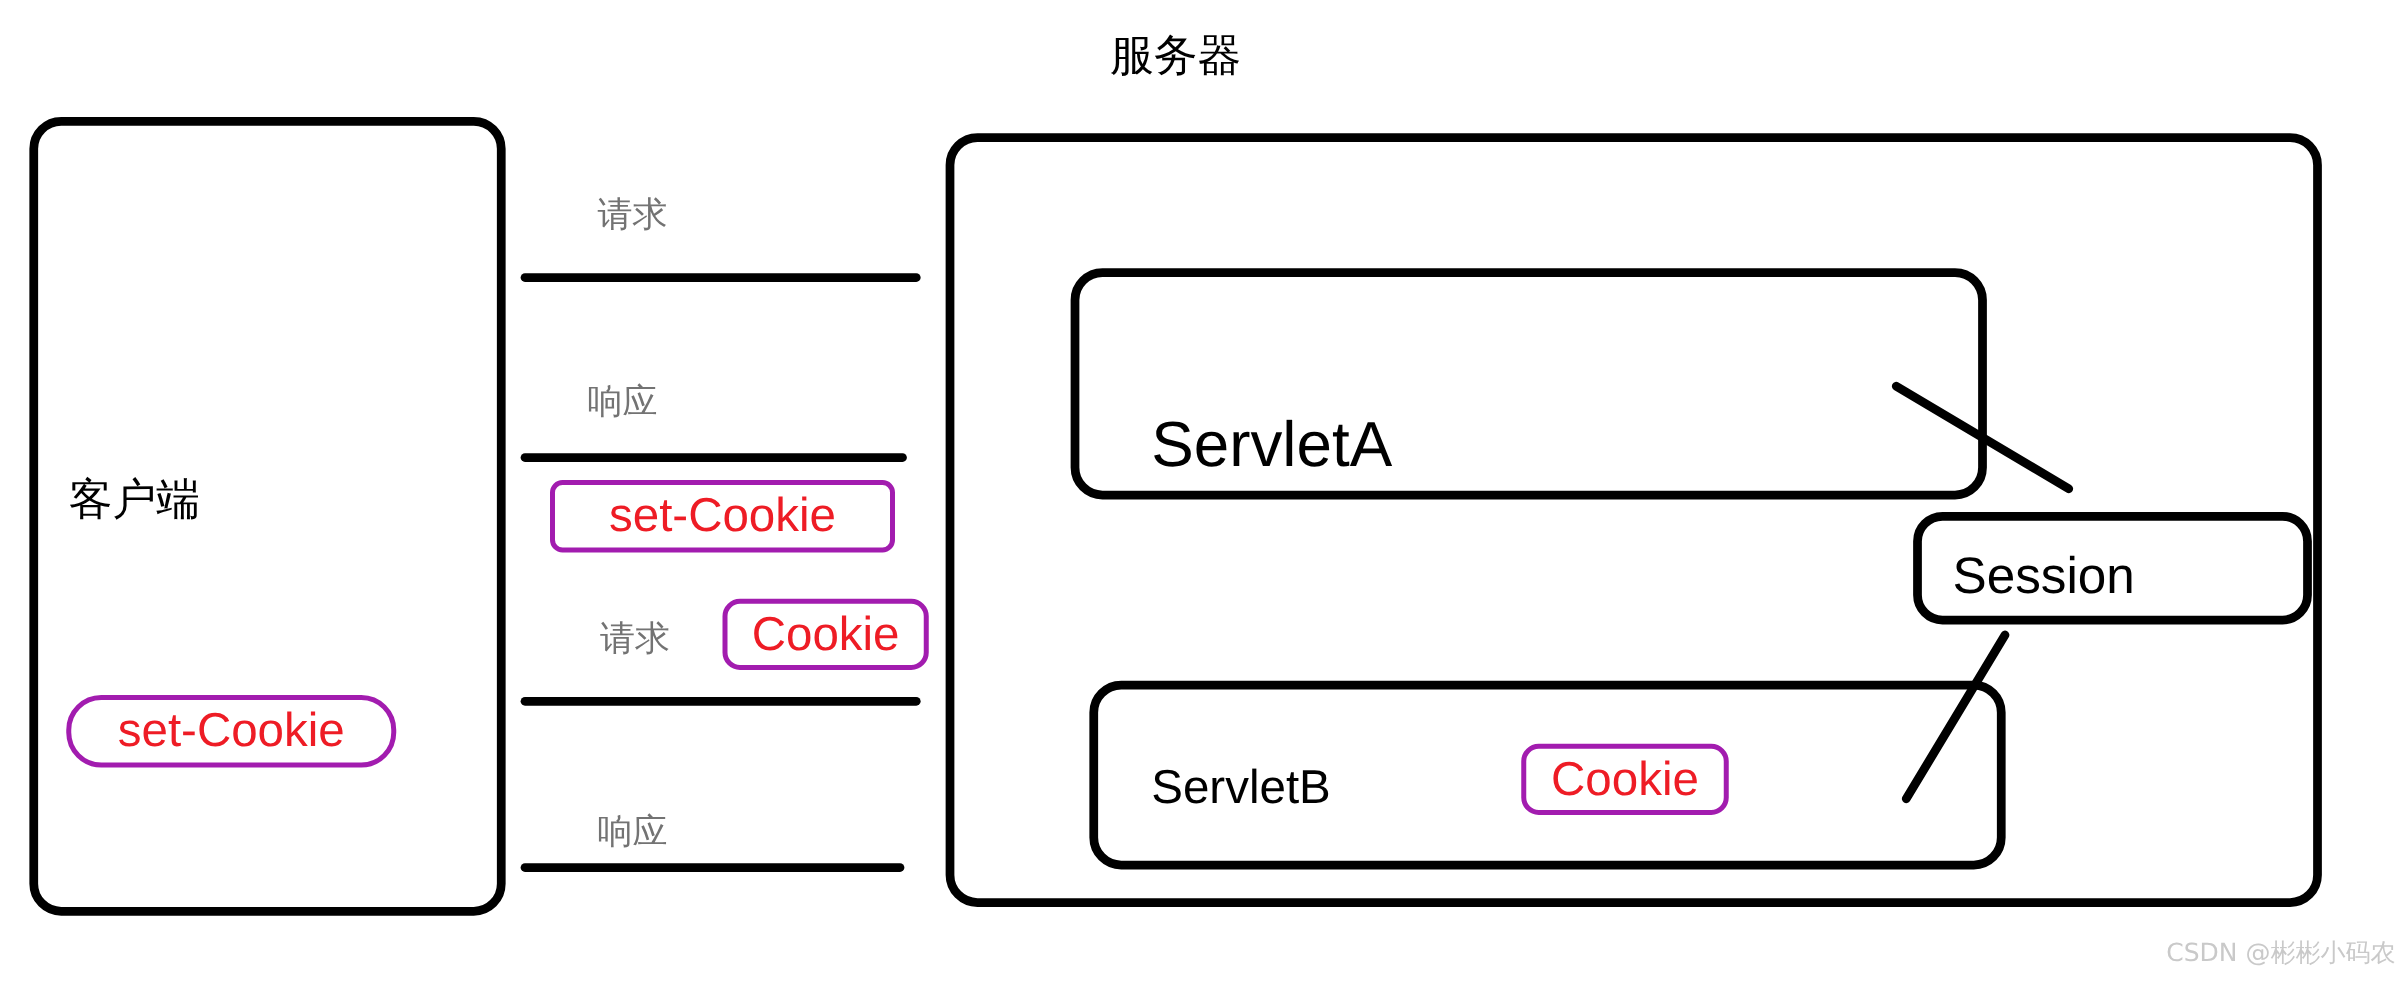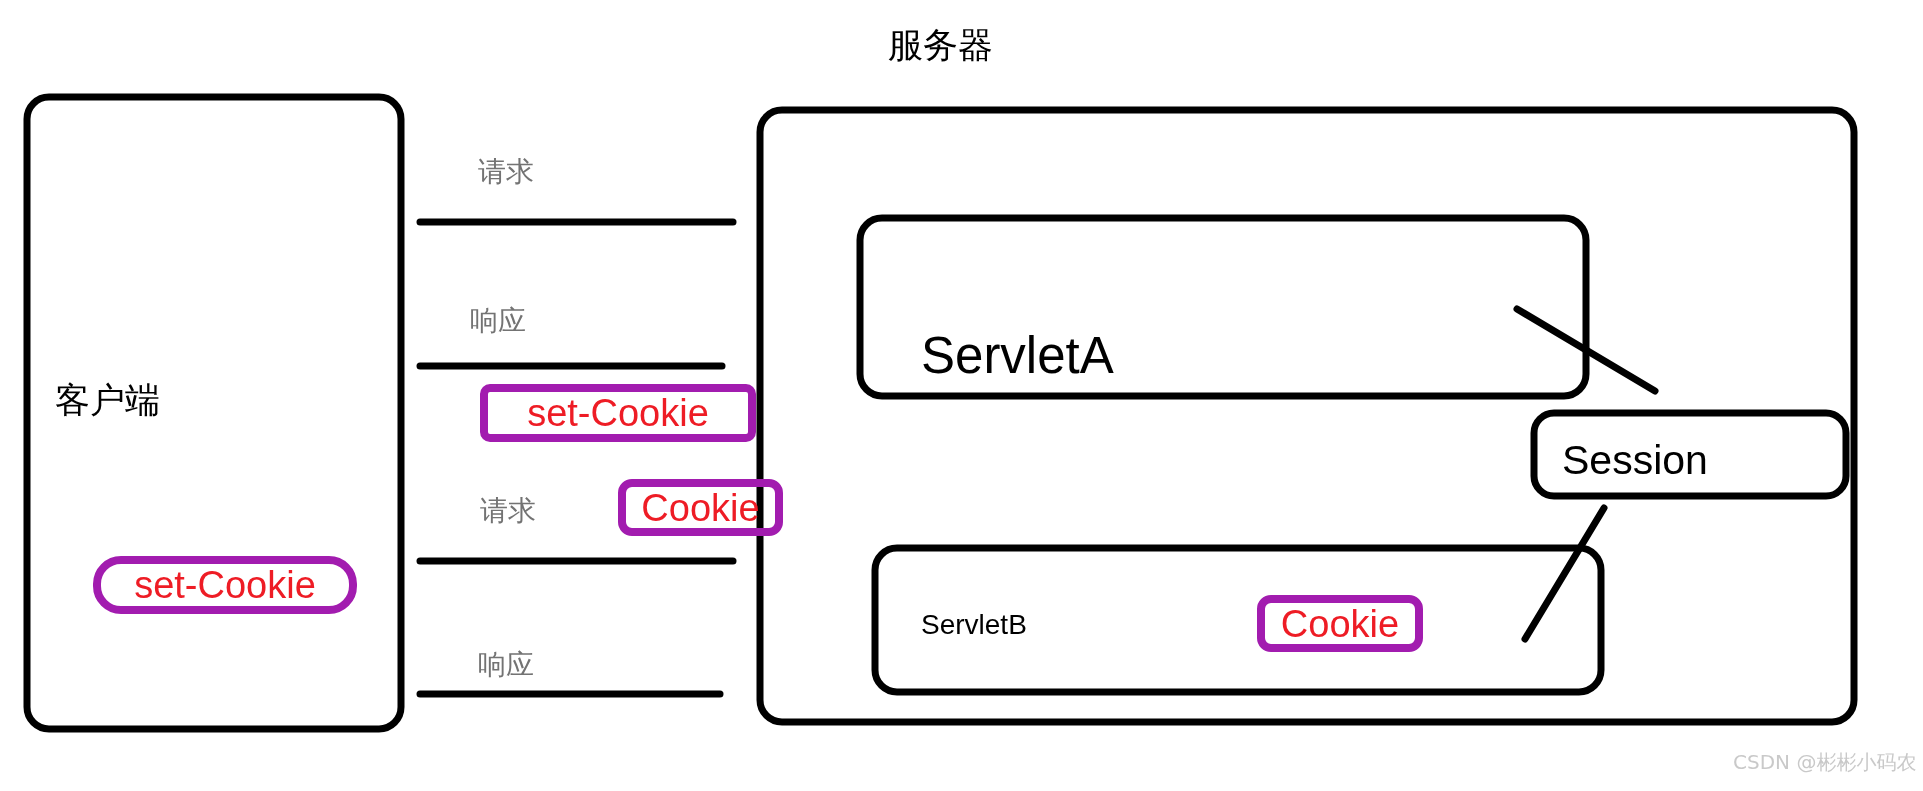--- a/index.html
+++ b/index.html
@@ -43,21 +43,21 @@
     font-size: 35px;
   }
   .label-servlet-a {
     left: 921px;
     top: 330px;
     font-size: 51px;
   }
   .label-servlet-b {
     left: 921px;
     top: 611px;
-    font-size: 28px;
+    font-size: 38px;
   }
   .label-session {
     left: 1562px;
     top: 440px;
     font-size: 41px;
   }
   .flow-label {
     position: absolute;
     color: #737373;
     font-size: 28px;
@@ -65,29 +65,28 @@
     line-height: 1;
   }
   .flow-req-1 { left: 478px; top: 158px; }
   .flow-resp-1 { left: 470px; top: 307px; }
   .flow-req-2 { left: 480px; top: 497px; }
   .flow-resp-2 { left: 478px; top: 651px; }
 
   .red-chip {
     position: absolute;
     color: #ee1c25;
-    border: 8px solid #a21caf;
+    border: 4px solid #a21caf;
     background: transparent;
     white-space: nowrap;
     line-height: 1;
     display: flex;
     align-items: center;
     justify-content: center;
     box-sizing: border-box;
-    margin-left: 40px;
   }
   .chip-client-setcookie {
     left: 53px;
     top: 556px;
     width: 264px;
     height: 58px;
     border-radius: 28px;
     font-size: 38px;
   }
   .chip-mid-setcookie {

